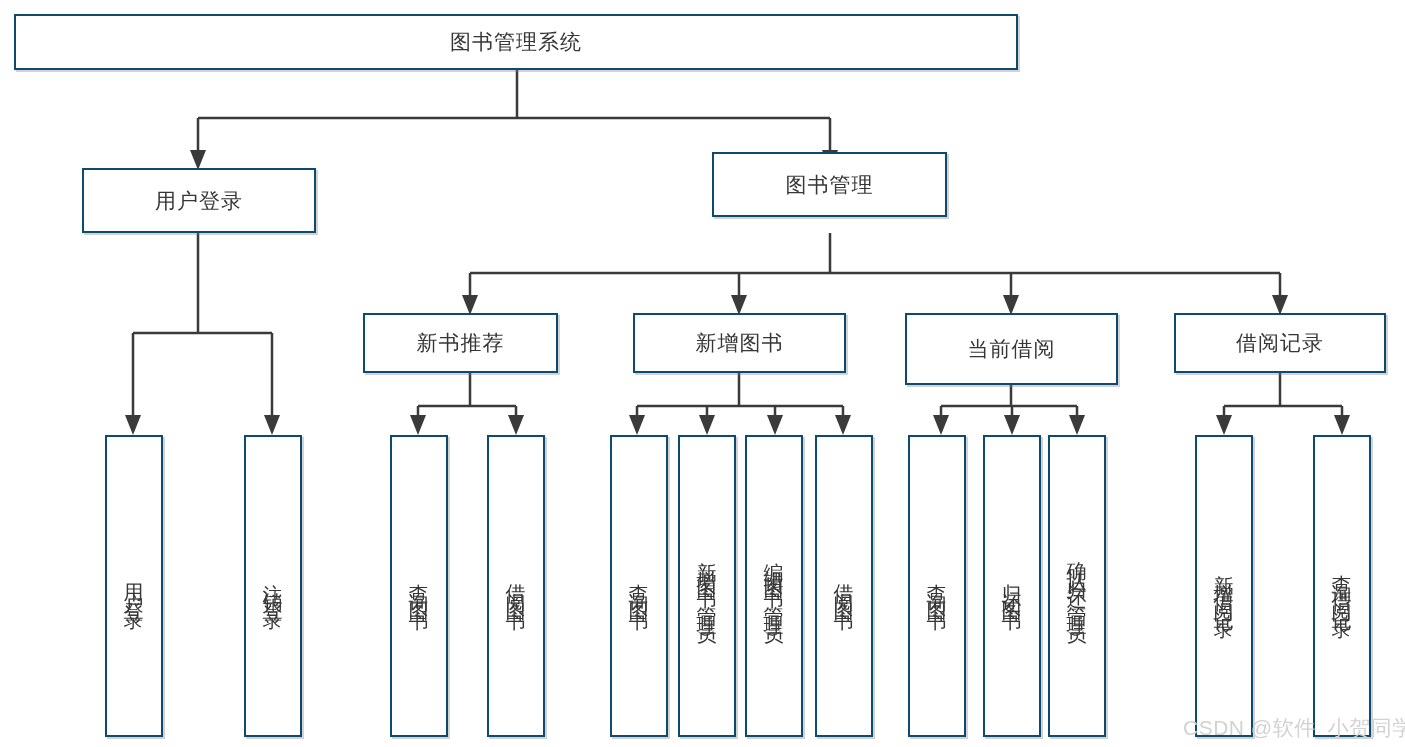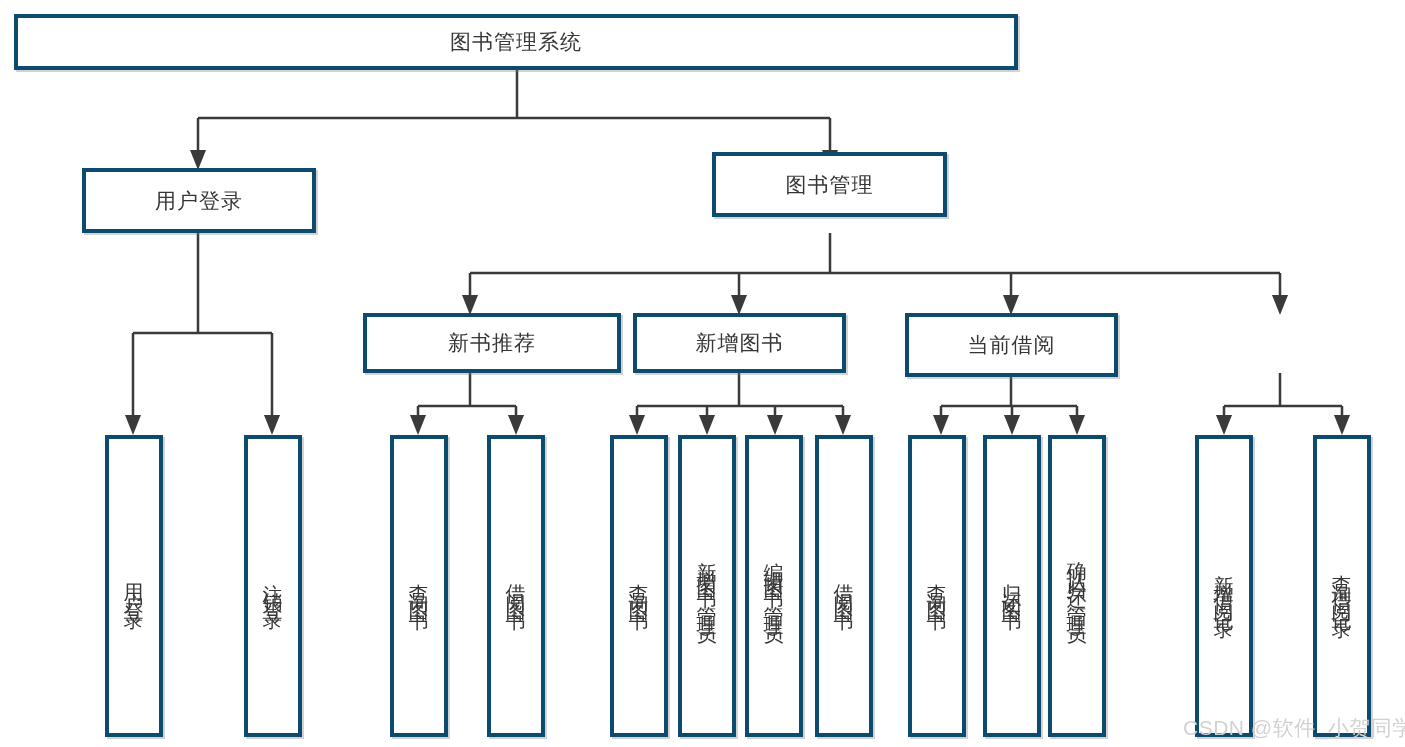--- a/index.html
+++ b/index.html
@@ -18,21 +18,21 @@
   .connectors {
     position: absolute;
     left: 0;
     top: 0;
     z-index: 1;
   }
   .node {
     position: absolute;
     box-sizing: border-box;
     background: #ffffff;
-    border: 4px solid #0c4a6e;
+    border: 2px solid #0c4a6e;
     box-shadow: 2px 2px 0 rgba(130,130,130,0.35);
     display: flex;
     align-items: center;
     justify-content: center;
     z-index: 2;
     color: #363636;
   }
   .hlabel {
     font-size: 21px;
     letter-spacing: 1px;
@@ -45,23 +45,23 @@
     font-size: 20px;
     letter-spacing: 9px;
     line-height: 1;
     color: #363636;
     white-space: nowrap;
   }
   
   .n-root        { left: 14px;   top: 14px;  width: 1004px; height: 56px; }
   .n-user-login  { left: 82px;   top: 168px; width: 234px;  height: 65px; }
   .n-book-mgmt   { left: 712px;  top: 152px; width: 235px;  height: 65px; }
-  .n-new-book    { left: 363px;  top: 313px; width: 258px;  height: 60px; }
+  .n-new-book    { left: 363px;  top: 313px; width: 195px;  height: 60px; }
   .n-borrow      { left: 633px;  top: 313px; width: 213px;  height: 60px; }
-  .n-current     { left: 905px;  top: 313px; width: 213px;  height: 64px; }
+  .n-current     { left: 905px;  top: 313px; width: 213px;  height: 72px; }
   .n-records     { left: 1174px; top: 313px; width: 212px;  height: 60px; }
   .leaf { top: 435px; width: 58px; height: 302px; }
   .l1  { left: 105px;  }
   .l2  { left: 244px;  }
   .l3  { left: 390px;  }
   .l4  { left: 487px;  }
   .l5  { left: 610px;  }
   .l6  { left: 678px;  }
   .l7  { left: 745px;  }
   .l8  { left: 815px;  }
@@ -131,20 +131,23 @@
 
   <div class="node n-new-book">
     <span class="hlabel">新书推荐</span>
   </div>
   <div class="node n-borrow">
     <span class="hlabel">新增图书</span>
   </div>
   <div class="node n-current">
     <span class="hlabel">当前借阅</span>
   </div>
+  <div class="node n-records">
+    <span class="hlabel">借阅记录</span>
+  </div>
 
   <div class="node leaf l1">
     <span class="vlabel">用户登录</span>
   </div>
   <div class="node leaf l2">
     <span class="vlabel">注销登录</span>
   </div>
   <div class="node leaf l3">
     <span class="vlabel">查询图书</span>
   </div>

